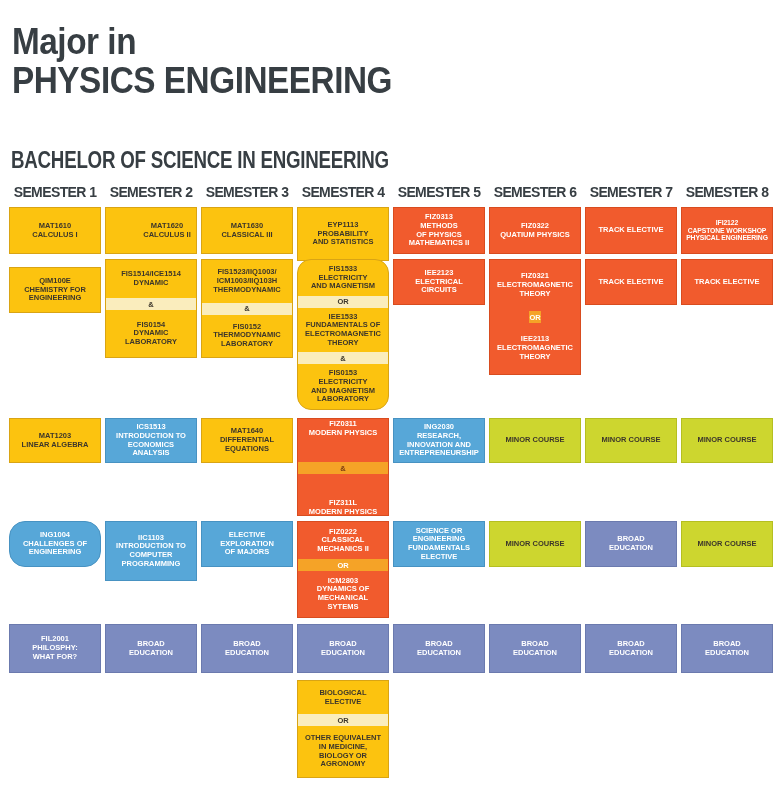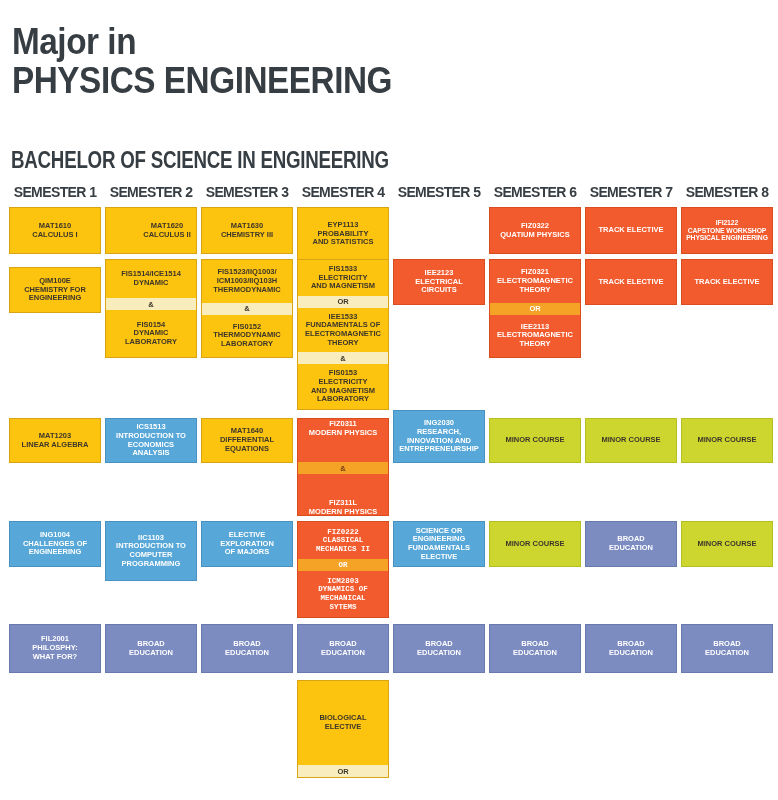--- a/index.html
+++ b/index.html
@@ -73,21 +73,21 @@
         </div>
         <div class="box yellow" style="top: 86px; height: 46px;">
           <div class="seg">QIM100E
 CHEMISTRY FOR
 ENGINEERING</div>
         </div>
         <div class="box yellow" style="top: 237px; height: 45px;">
           <div class="seg">MAT1203
 LINEAR ALGEBRA</div>
         </div>
-        <div class="box blue" style="top: 340px; height: 46px;">
+        <div class="box blue" style="top: 340px; height: 46px; border-radius: 16px;">
           <div class="seg">ING1004
 CHALLENGES OF
 ENGINEERING</div>
         </div>
         <div class="box purple" style="top: 443px; height: 49px;">
           <div class="seg">FIL2001
 PHILOSPHY:
 WHAT FOR?</div>
         </div>
       </div>
@@ -119,21 +119,21 @@
         </div>
         <div class="box purple" style="top: 443px; height: 49px;">
           <div class="seg">BROAD
 EDUCATION</div>
         </div>
       </div>
       <div class="col">
         <div class="sem-header">SEMESTER 3</div>
         <div class="box yellow" style="top: 26px; height: 47px;">
           <div class="seg">MAT1630
-CHEMISTRY III</div>
+CLASSICAL III</div>
         </div>
         <div class="box yellow" style="top: 78px; height: 99px;">
           <div class="seg">FIS1523/IIQ1003/
 ICM1003/IIQ103H
 THERMODYNAMIC</div>
           <div class="sep amp">&amp;</div>
           <div class="seg">FIS0152
 THERMODYNAMIC
 LABORATORY</div>
         </div>
@@ -152,21 +152,21 @@
 EDUCATION</div>
         </div>
       </div>
       <div class="col">
         <div class="sem-header">SEMESTER 4</div>
         <div class="box yellow" style="top: 26px; height: 54px;">
           <div class="seg">EYP1113
 PROBABILITY
 AND STATISTICS</div>
         </div>
-        <div class="box yellow" style="top: 78px; height: 151px;">
+        <div class="box yellow" style="top: 78px; height: 151px; border-radius: 14px;">
           <div class="seg">FIS1533
 ELECTRICITY
 AND MAGNETISM</div>
           <div class="sep">OR</div>
           <div class="seg">IEE1533
 FUNDAMENTALS OF
 ELECTROMAGNETIC
 THEORY</div>
           <div class="sep amp">&amp;</div>
           <div class="seg">FIS0153
@@ -175,48 +175,58 @@
 LABORATORY</div>
         </div>
         <div class="box orange" style="top: 237px; height: 98px; gap: 24px;">
           <div class="seg">FIZ0311
 MODERN PHYSICS</div>
           <div class="sep amp">&amp;</div>
           <div class="seg">FIZ311L
 MODERN PHYSICS
 LABORATORY</div>
         </div>
-        <div class="box orange" style="top: 340px; height: 97px; font-family: Liberation Mono, monospace;">
+        <div class="box orange" style="top: 340px; height: 97px;">
           <div class="seg">FIZ0222
 CLASSICAL
 MECHANICS II</div>
           <div class="sep">OR</div>
           <div class="seg">ICM2803
 DYNAMICS OF
 MECHANICAL
 SYTEMS</div>
         </div>
         <div class="box purple" style="top: 443px; height: 49px;">
           <div class="seg">BROAD
 EDUCATION</div>
         </div>
         <div class="box yellow" style="top: 499px; height: 98px;">
           <div class="seg">BIOLOGICAL
 ELECTIVE</div>
           <div class="sep">OR</div>
+          <div class="seg">OTHER EQUIVALENT
+IN MEDICINE,
+BIOLOGY OR
+AGRONOMY</div>
         </div>
       </div>
       <div class="col">
         <div class="sem-header">SEMESTER 5</div>
+        <div class="box orange" style="top: 26px; height: 47px;">
+          <div class="seg">FIZ0313
+METHODS
+OF PHYSICS
+MATHEMATICS II</div>
+        </div>
         <div class="box orange" style="top: 78px; height: 46px;">
           <div class="seg">IEE2123
 ELECTRICAL
 CIRCUITS</div>
         </div>
-        <div class="box blue" style="top: 229px; height: 53px;">
+        <div class="box blue" style="top: 237px; height: 45px;">
           <div class="seg">ING2030
 RESEARCH,
 INNOVATION AND
 ENTREPRENEURSHIP</div>
         </div>
         <div class="box blue" style="top: 340px; height: 46px;">
           <div class="seg">SCIENCE OR
 ENGINEERING
 FUNDAMENTALS
 ELECTIVE</div>
@@ -225,21 +235,21 @@
           <div class="seg">BROAD
 EDUCATION</div>
         </div>
       </div>
       <div class="col">
         <div class="sem-header">SEMESTER 6</div>
         <div class="box orange" style="top: 26px; height: 47px;">
           <div class="seg">FIZ0322
 QUATIUM PHYSICS</div>
         </div>
-        <div class="box orange" style="top: 78px; height: 99px;">
+        <div class="box orange" style="top: 78px; height: 116px; align-items: center;">
           <div class="seg">FIZ0321
 ELECTROMAGNETIC
 THEORY</div>
           <div class="sep">OR</div>
           <div class="seg">IEE2113
 ELECTROMAGNETIC
 THEORY</div>
         </div>
         <div class="box green" style="top: 237px; height: 45px;">
           <div class="seg">MINOR COURSE</div>

